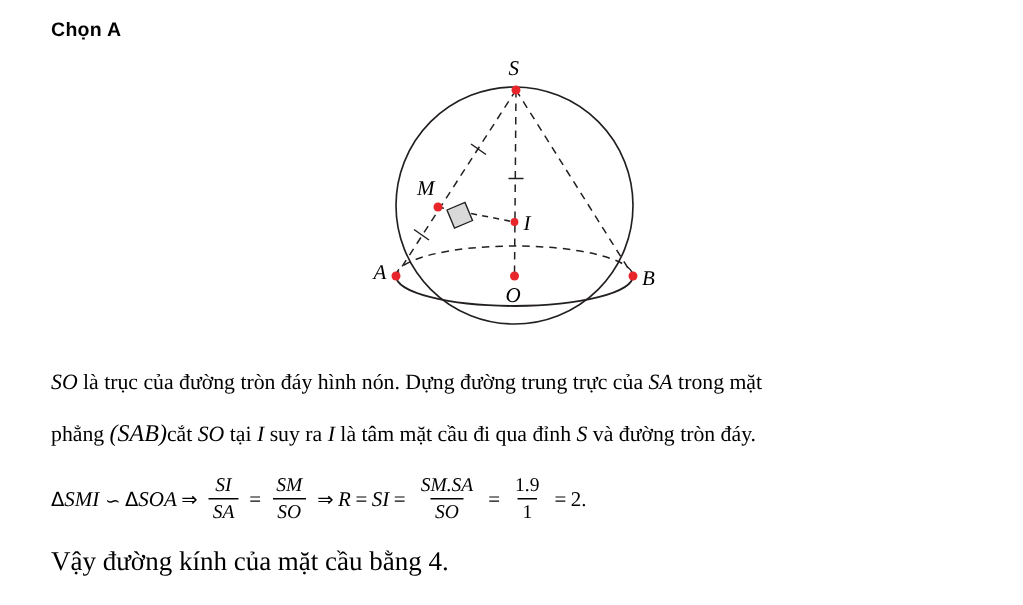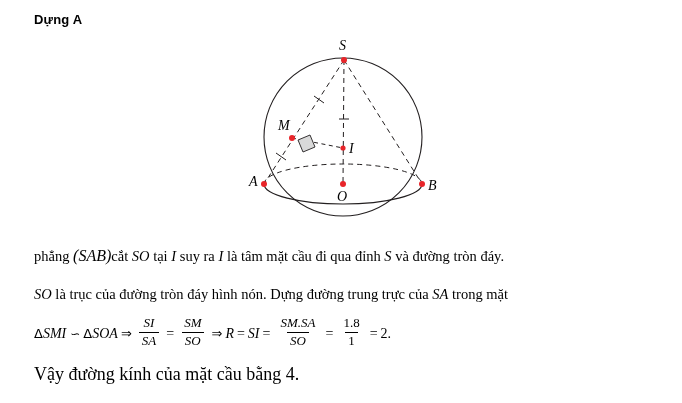--- a/index.html
+++ b/index.html
@@ -96,21 +96,21 @@
     margin: 0 4px;
     letter-spacing: -1px;
   }
   .final {
     font-size: 18px;
   }
 </style>
 </head>
 <body>
 
-<div class="answer-head">Dựng A</div>
+<div class="answer-head">Chọn A</div>
 
 <div class="figure">
   <svg width="215" height="190" viewBox="0 0 215 190" xmlns="http://www.w3.org/2000/svg">
 
     <circle cx="107" cy="103" r="79" fill="none" stroke="#231f20" stroke-width="1.1"></circle>
 
     <path d="M 28 150 A 79 20 0 0 0 186 150" fill="none" stroke="#231f20" stroke-width="1.2"></path>
     <path d="M 28 150 A 79 20 0 0 1 186 150" fill="none" stroke="#231f20" stroke-width="1" stroke-dasharray="5,4"></path>
 
     <line x1="108" y1="26" x2="28" y2="150" stroke="#231f20" stroke-width="1" stroke-dasharray="5,4"></line>
@@ -138,26 +138,26 @@
     <text x="42" y="96" font-family="Liberation Serif, serif" font-style="italic" font-size="14" fill="#000">M</text>
     <text x="113" y="119" font-family="Liberation Serif, serif" font-style="italic" font-size="14" fill="#000">I</text>
     <text x="13" y="152" font-family="Liberation Serif, serif" font-style="italic" font-size="14" fill="#000">A</text>
     <text x="101" y="167" font-family="Liberation Serif, serif" font-style="italic" font-size="14" fill="#000">O</text>
     <text x="192" y="156" font-family="Liberation Serif, serif" font-style="italic" font-size="14" fill="#000">B</text>
   </svg>
 </div>
 
 <div class="text-block">
 
+  <div class="line l1">
+    <span class="it">SO</span><span> là trục của đường tròn đáy hình nón. Dựng đường trung trực của </span><span class="it">SA</span><span> trong mặt</span>
+  </div>
+
   <div class="line l2">
     <span>phẳng </span><span class="it paren">(SAB)</span><span>cắt </span><span class="it">SO</span><span> tại </span><span class="it">I</span><span> suy ra </span><span class="it">I</span><span> là tâm mặt cầu đi qua đỉnh </span><span class="it">S</span><span> và đường tròn đáy.</span>
-  </div>
-
-  <div class="line l1">
-    <span class="it">SO</span><span> là trục của đường tròn đáy hình nón. Dựng đường trung trực của </span><span class="it">SA</span><span> trong mặt</span>
   </div>
 
   <div class="mathline">
     <span class="sym">Δ</span>
       <span class="it">SMI</span>
     <span class="simsym">∽</span>
     <span class="sym">Δ</span>
       <span class="it">SOA</span>
     <span class="op sym">⇒</span>
     <span class="frac">
@@ -173,21 +173,21 @@
     <span class="it">R</span>
     <span class="op">=</span>
     <span class="it">SI</span>
     <span class="op">=</span>
     <span class="frac">
       <span class="num it">SM.SA</span>
       <span class="den it">SO</span>
     </span>
     <span class="op">=</span>
     <span class="frac">
-      <span class="num">1.8</span>
+      <span class="num">1.9</span>
       <span class="den">1</span>
     </span>
     <span class="op">=</span>
     <span>2</span>
       <span>.</span>
   </div>
 
   <div class="final">Vậy đường kính của mặt cầu bằng 4.</div>
 
 </div>

